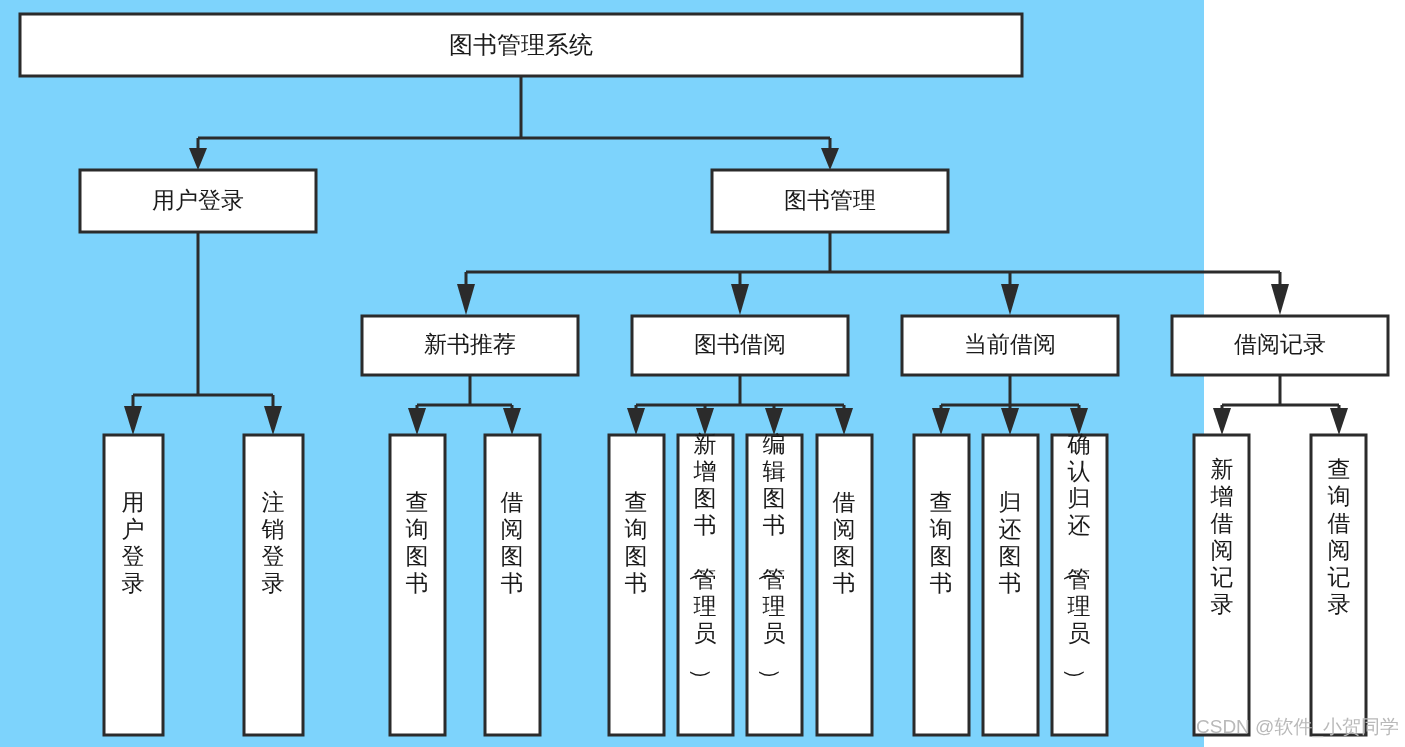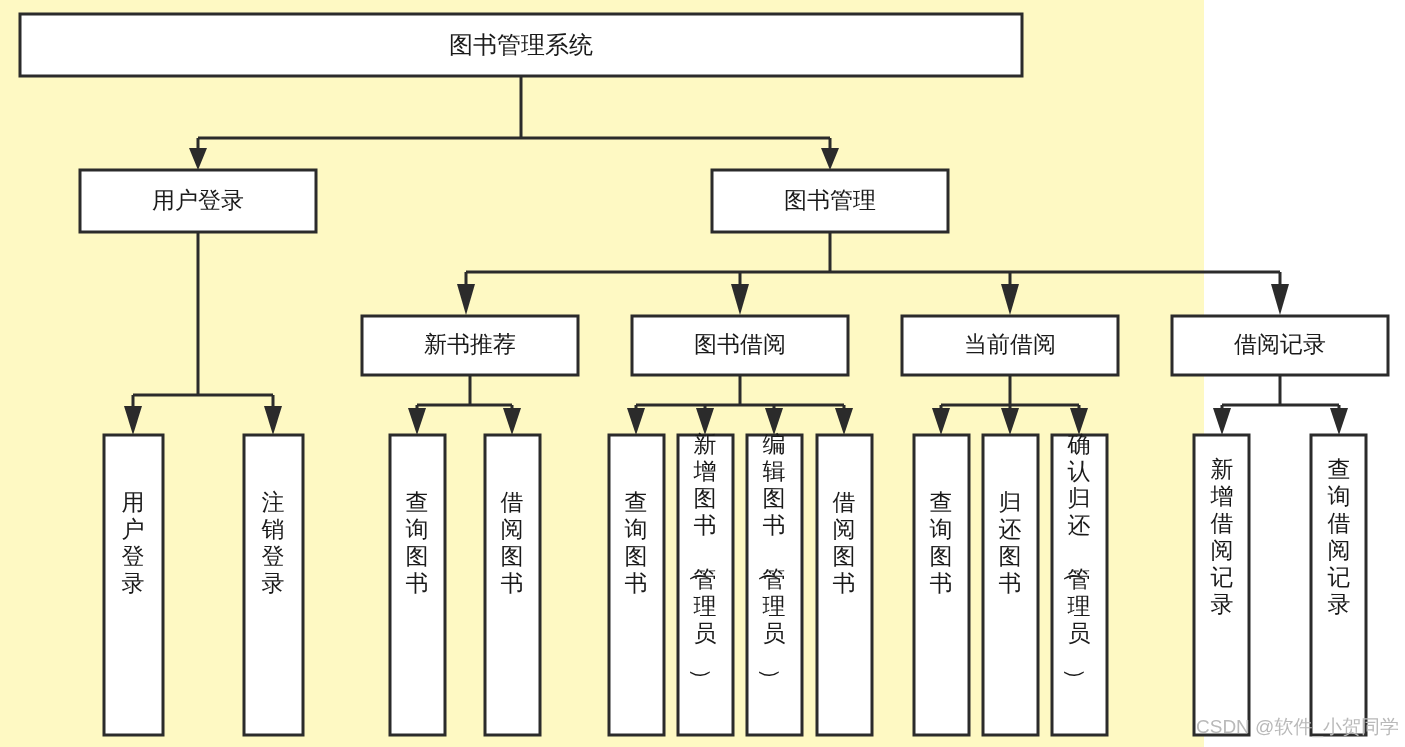--- a/index.html
+++ b/index.html
@@ -11,21 +11,21 @@
     width: 1405px;
     height: 747px;
     font-family: "Liberation Sans", "DejaVu Sans", sans-serif;
     overflow: hidden;
     position: relative;
   }
   #diagram-root {
     position: relative;
     width: 1204px;
     height: 747px;
-    background: #fef9c3;
+    background: #7dd3fc;
   }
   svg.diagram-canvas {
     position: absolute;
     top: 0;
     left: 0;
     width: 1405px;
     height: 747px;
   }
   .node-box {
     fill: #ffffff;

